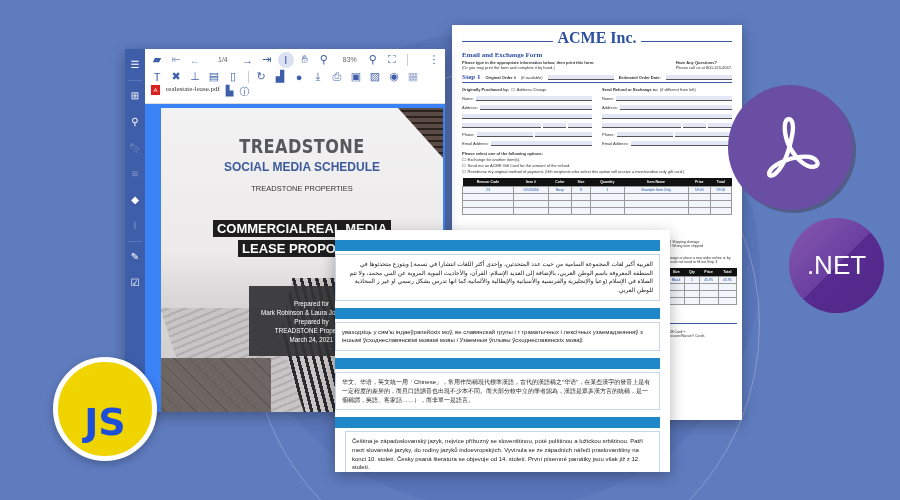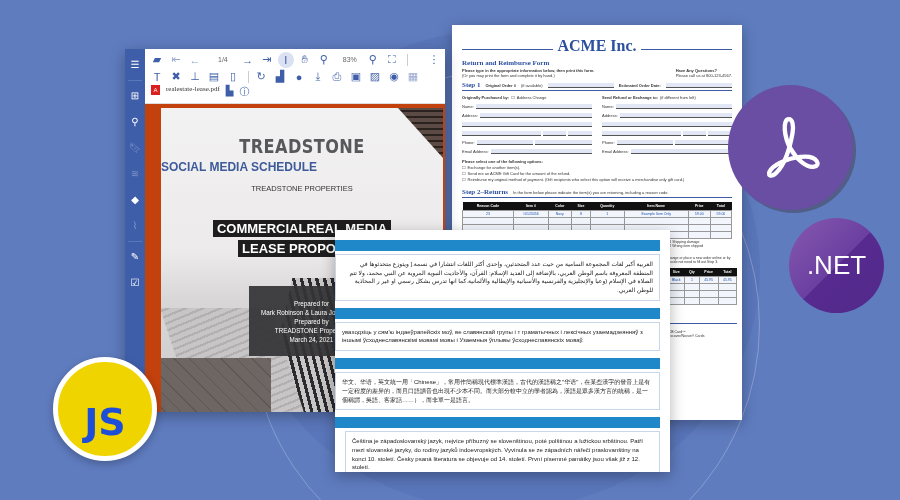--- a/index.html
+++ b/index.html
@@ -52,21 +52,21 @@
   .tb-row .txt { font-size: 7px; color: #666; margin: 0 12px; }
   .tb-sep { width: 1px; height: 12px; background: #ccc; margin: 0 4px; }
   .file-row { display: flex; height: 17px; padding-left: 6px; gap: 6px; }
   .pdf-badge {
     width: 9px; height: 10px; background: #d9201e; color: #fff;
     font-size: 6px; display: flex; align-items: center; justify-content: center;
   }
   .file-name { font-size: 7px; color: #333; font-family: "Liberation Serif", serif; }
   .doc-area {
     position: absolute; left: 20px; top: 55px; right: 0; bottom: 0;
-    background: #c2410c;
+    background: #3b82f6;
   }
   .page {
     position: absolute; left: 16px; top: 4px; width: 282px; height: 320px;
     background: linear-gradient(180deg,#f3f2f2 0%,#eceaea 45%,#d8d6d6 60%,#cac8c8 100%);
     overflow: hidden;
   }
   .bldg-a {
     position: absolute; left: 110px; top: 170px; width: 180px; height: 200px;
     background: repeating-linear-gradient(65deg,#2b2b2d 0 3px,#c9c6c7 3px 7px);
     transform: skewX(-12deg);
@@ -88,21 +88,21 @@
     position: absolute; right: 0; top: 0; width: 45px; height: 50px;
     background: repeating-linear-gradient(0deg,#5b4b44 0 4px,#2a221e 4px 6px);
     clip-path: polygon(0 0,100% 0,100% 100%);
   }
   .p-brand {
     position: absolute; top: 27px; width: 100%; text-align: center;
     font-family: "DejaVu Sans", sans-serif; font-weight: bold; font-size: 19px;
     color: #57585b; letter-spacing: 0.5px; transform: scaleX(0.85);
   }
   .p-sub {
-    position: absolute; top: 52px; width: 100%; text-align: left;
+    position: absolute; top: 52px; width: 100%; text-align: center;
     font-weight: bold; font-size: 12px; color: #3d5a9a;
   }
   .p-co {
     position: absolute; top: 76px; width: 100%; text-align: center;
     font-size: 7.5px; color: #333;
   }
   .p-title {
     position: absolute; top: 112px; width: 100%;
     display: flex; flex-direction: column; align-items: center; gap: 3px;
   }
@@ -114,21 +114,21 @@
     position: absolute; left: 88px; top: 178px; width: 125px; height: 70px;
     background: rgba(52,52,54,0.93); color: #fff;
     display: flex; flex-direction: column; align-items: center; justify-content: center;
     gap: 2px; font-size: 6.3px;
   }
 
   
   .acme {
     position: absolute; left: 452px; top: 25px; width: 290px; height: 395px;
     background: #fff; box-shadow: 0 4px 14px rgba(0,0,0,0.3);
-    padding: 12px 10px; font-size: 4px; color: #333;
+    padding: 4px 10px; font-size: 4px; color: #333;
   }
   .acme-head { display: flex; align-items: center; gap: 4px; }
   .acme-line { flex: 1; height: 1px; background: #3d5aa5; margin-top: 6px; }
   .acme-name { font-family: "Liberation Serif", serif; font-weight: bold; color: #2c4fa0; font-size: 16px; }
   .acme-ftitle { font-family: "Liberation Serif", serif; font-weight: bold; color: #2c4fa0; font-size: 7px; margin-top: 4px; }
   .acme-row { display: flex; justify-content: space-between; margin-top: 1px; }
   .b { font-weight: bold; }
   .step {
     display: flex; align-items: center; gap: 5px; margin-top: 3px;
     border-bottom: 1px solid #3d5aa5; padding-bottom: 1px;
@@ -184,21 +184,21 @@
 
 <div class="bg-circle"></div>
 <div class="bg-arc"></div>
 
 <div class="acme">
   <div class="acme-head">
     <div class="acme-line"></div>
     <span class="acme-name">ACME Inc.</span>
     <div class="acme-line"></div>
   </div>
-  <div class="acme-ftitle">Return and Reimburse Form</div>
+  <div class="acme-ftitle">Email and Exchange Form</div>
   <div class="acme-row">
     <div>
       <div class="b">Please type in the appropriate information below, then print this form.</div>
       <div>(Or you may print the form and complete it by hand.)</div>
     </div>
     <div>
       <div class="b">Have Any Questions?</div>
       <div>Please call us at 800-123-4567.</div>
     </div>
   </div>
@@ -282,24 +282,20 @@
         <span>Exchange for another item(s).</span>
       </div>
     <div class="frow">
         <span>☐</span>
         <span>Send me an ACME Gift Card for the amount of the refund.</span>
       </div>
     <div class="frow">
         <span>☐</span>
         <span>Reimburse my original method of payment. (Gift recipients who select this option will receive a merchandise only gift card.)</span>
       </div>
-  </div>
-  <div class="step" style="margin-top:6px">
-    <span class="step-t">Step 2–Returns</span>
-    <span>In the form below please indicate the item(s) you are returning, including a reason code.</span>
   </div>
   <table class="tbl">
     <tbody>
         <tr>
       <th>Reason Code</th>
       <th>Item #</th>
       <th>Color</th>
       <th>Size</th>
       <th>Quantity</th>
       <th>Item Name</th>

